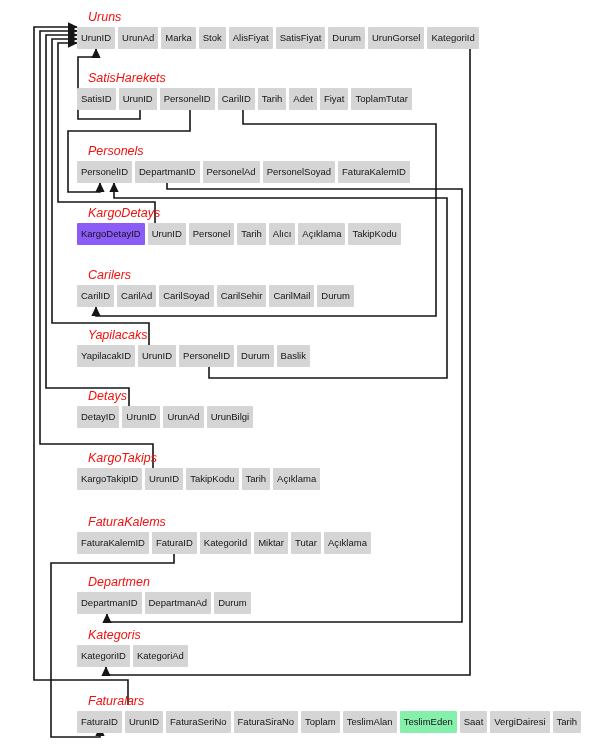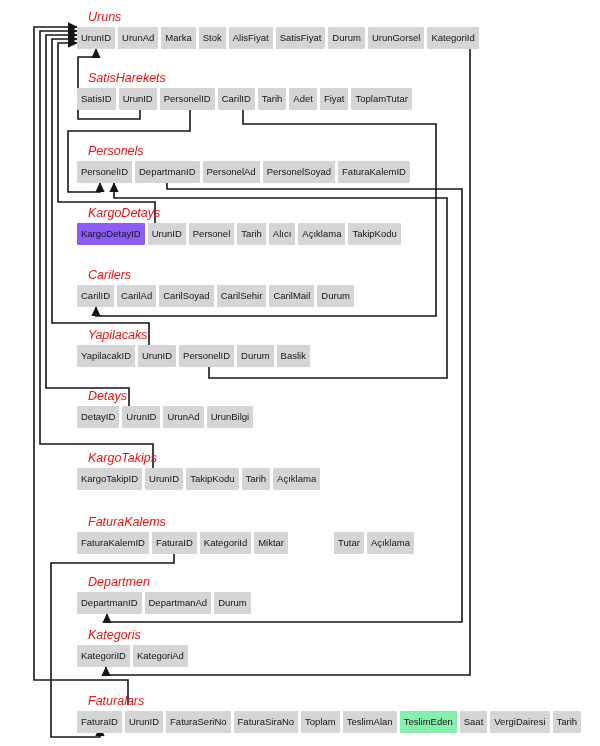--- a/index.html
+++ b/index.html
@@ -135,21 +135,21 @@
           <span class="cell" style="background: rgb(213, 213, 213); color: rgb(20, 20, 20);">UrunID</span>
           <span class="cell" style="background: rgb(213, 213, 213); color: rgb(20, 20, 20);">TakipKodu</span>
           <span class="cell" style="background: rgb(213, 213, 213); color: rgb(20, 20, 20);">Tarih</span>
           <span class="cell" style="background: rgb(213, 213, 213); color: rgb(20, 20, 20);">Açıklama</span>
         </div></div>
       <div class="tbl" style="left: 77px; top: 515px;"><span class="tlabel" style="color: rgb(243, 16, 13);">FaturaKalems</span><div class="trow">
           <span class="cell" style="background: rgb(213, 213, 213); color: rgb(20, 20, 20);">FaturaKalemID</span>
           <span class="cell" style="background: rgb(213, 213, 213); color: rgb(20, 20, 20);">FaturaID</span>
           <span class="cell" style="background: rgb(213, 213, 213); color: rgb(20, 20, 20);">KategoriId</span>
           <span class="cell" style="background: rgb(213, 213, 213); color: rgb(20, 20, 20);">Miktar</span>
-          <span class="cell" style="background: rgb(213, 213, 213); color: rgb(20, 20, 20); margin-left: 43px;">Tutar</span>
+          <span class="cell" style="background: rgb(213, 213, 213); color: rgb(20, 20, 20);">Tutar</span>
           <span class="cell" style="background: rgb(213, 213, 213); color: rgb(20, 20, 20);">Açıklama</span>
         </div></div>
       <div class="tbl" style="left: 77px; top: 575px;"><span class="tlabel" style="color: rgb(243, 16, 13);">Departmen</span><div class="trow">
           <span class="cell" style="background: rgb(213, 213, 213); color: rgb(20, 20, 20);">DepartmanID</span>
           <span class="cell" style="background: rgb(213, 213, 213); color: rgb(20, 20, 20);">DepartmanAd</span>
           <span class="cell" style="background: rgb(213, 213, 213); color: rgb(20, 20, 20);">Durum</span>
         </div></div>
       <div class="tbl" style="left: 77px; top: 628px;"><span class="tlabel" style="color: rgb(243, 16, 13);">Kategoris</span><div class="trow">
           <span class="cell" style="background: rgb(213, 213, 213); color: rgb(20, 20, 20);">KategoriID</span>
           <span class="cell" style="background: rgb(213, 213, 213); color: rgb(20, 20, 20);">KategoriAd</span>

